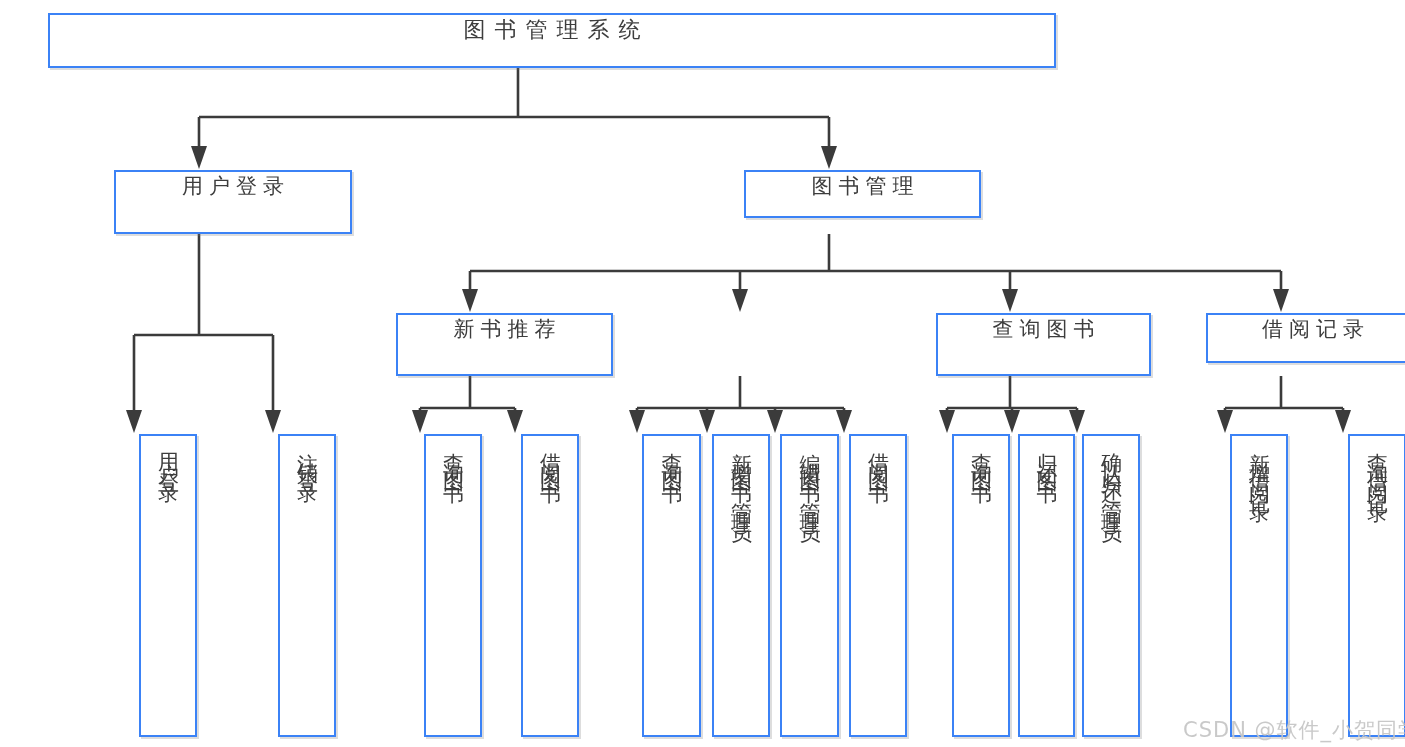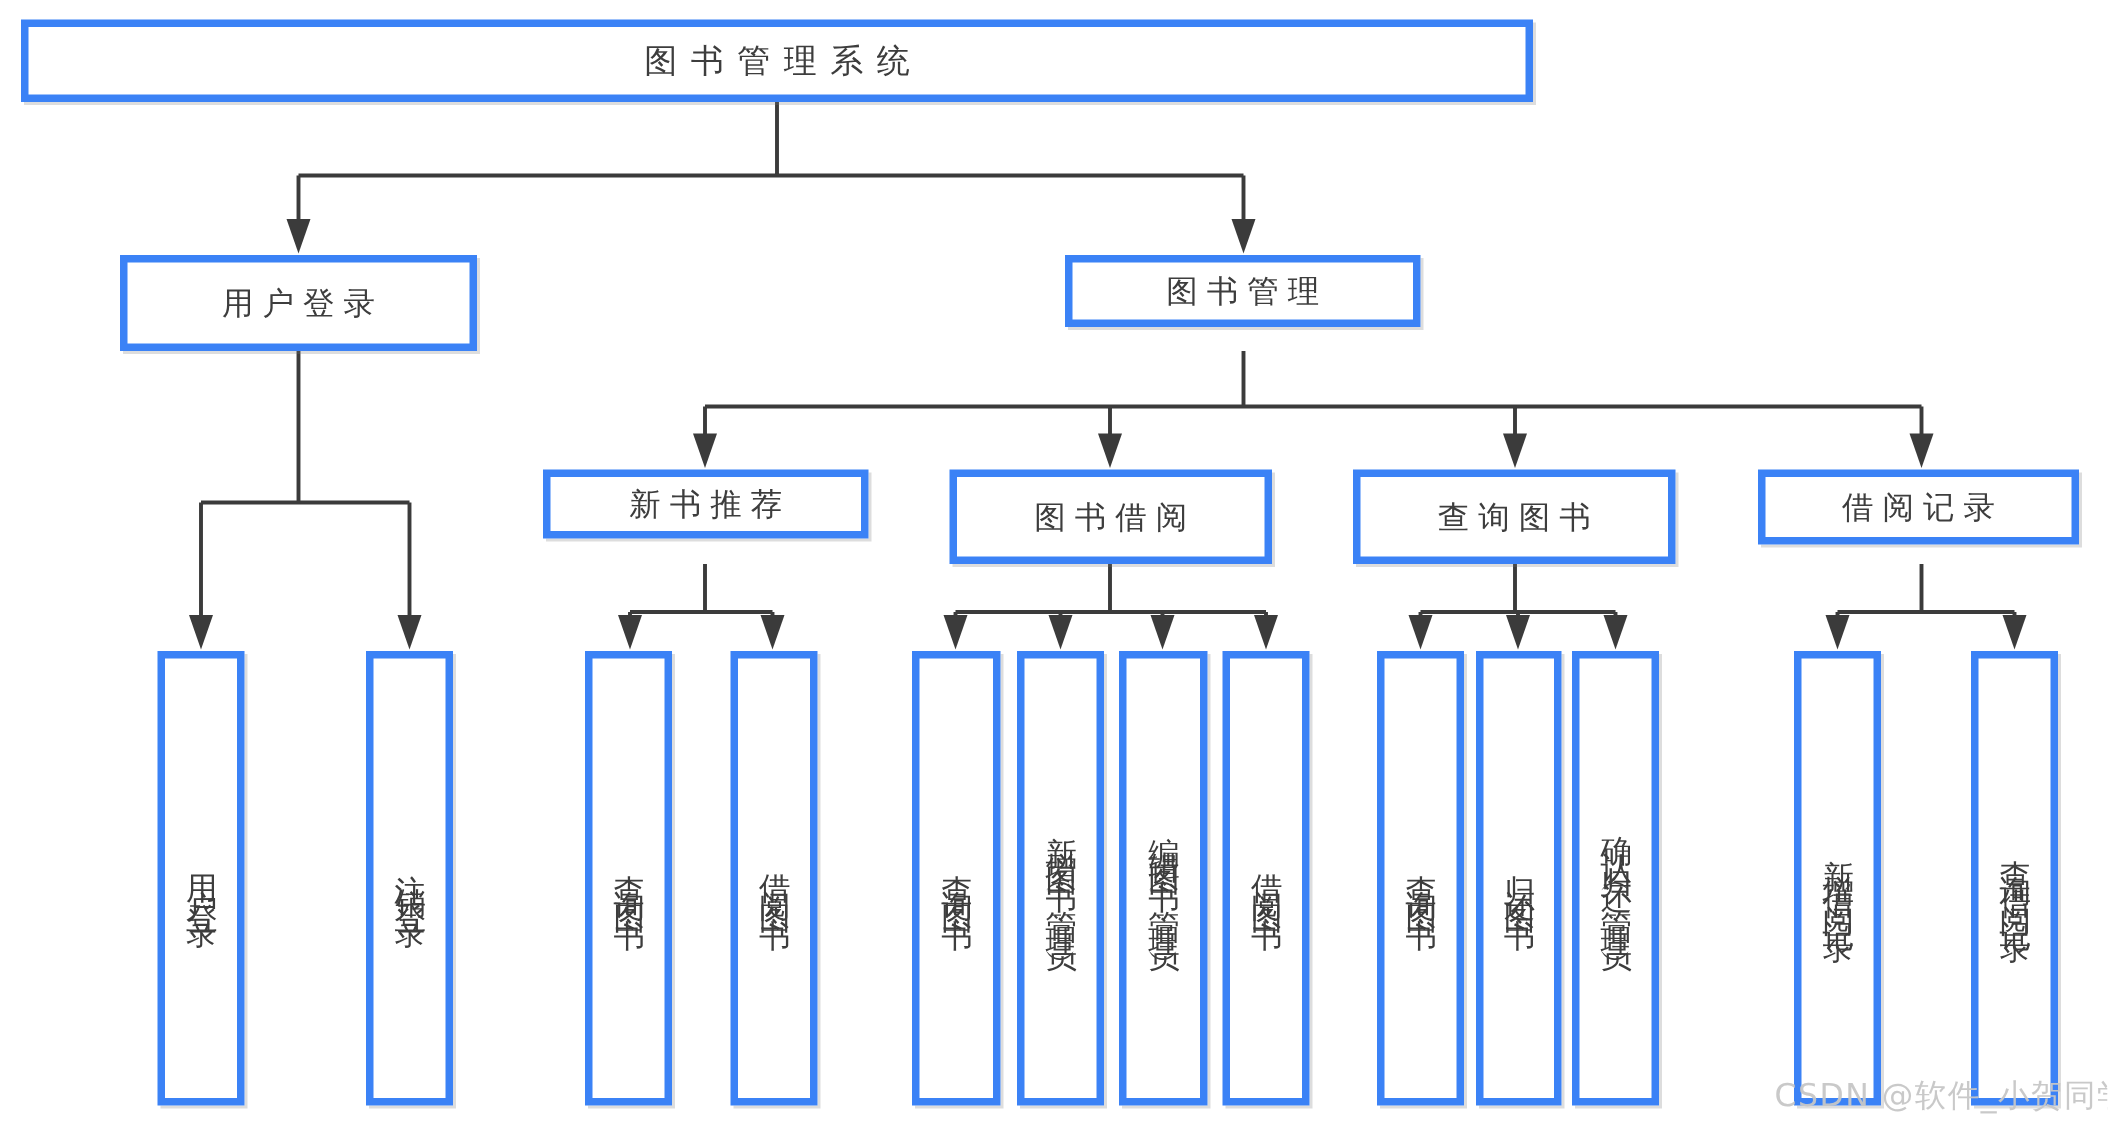--- a/index.html
+++ b/index.html
@@ -13,28 +13,28 @@
   }
   #connectors {
     position: absolute;
     left: 0; top: 0;
     width: 1405px; height: 747px;
     z-index: 1;
   }
   .box {
     position: absolute;
     background: #ffffff;
-    border: 5px solid #3b82f6;
+    border: 2px solid #3b82f6;
     box-sizing: border-box;
     display: flex;
-    align-items: center;
     justify-content: center;
     color: #3d3d3d;
     box-shadow: 2px 2px 0 rgba(120,120,120,0.25);
     z-index: 2;
+    margin-left: 34px;
   }
   .root-box span {
     font-size: 22px;
     letter-spacing: 9px;
     text-indent: 9px;
     white-space: nowrap;
   }
   .h-box span {
     font-size: 21px;
     letter-spacing: 6px;
@@ -108,25 +108,22 @@
     <span>图书管理系统</span>
   </div>
 
   <div class="box h-box" style="left:80px; top:170px; width:238px; height:64px;">
     <span>用户登录</span>
   </div>
   <div class="box h-box" style="left:710px; top:170px; width:237px; height:48px;">
     <span>图书管理</span>
   </div>
 
-  <div class="box h-box" style="left:362px; top:313px; width:217px; height:46px;">
+  <div class="box h-box" style="left:362px; top:313px; width:217px; height:63px;">
     <span>新书推荐</span>
-  </div>
-  <div class="box h-box" style="left:633px; top:313px; width:215px; height:63px;">
-    <span>图书借阅</span>
   </div>
   <div class="box h-box" style="left:902px; top:313px; width:215px; height:63px;">
     <span>查询图书</span>
   </div>
   <div class="box h-box" style="left:1172px; top:313px; width:214px; height:50px;">
     <span>借阅记录</span>
   </div>
 
   <div class="box v-box" style="left:105px; top:434px; width:58px; height:303px;">
     <span>用户登录</span>

